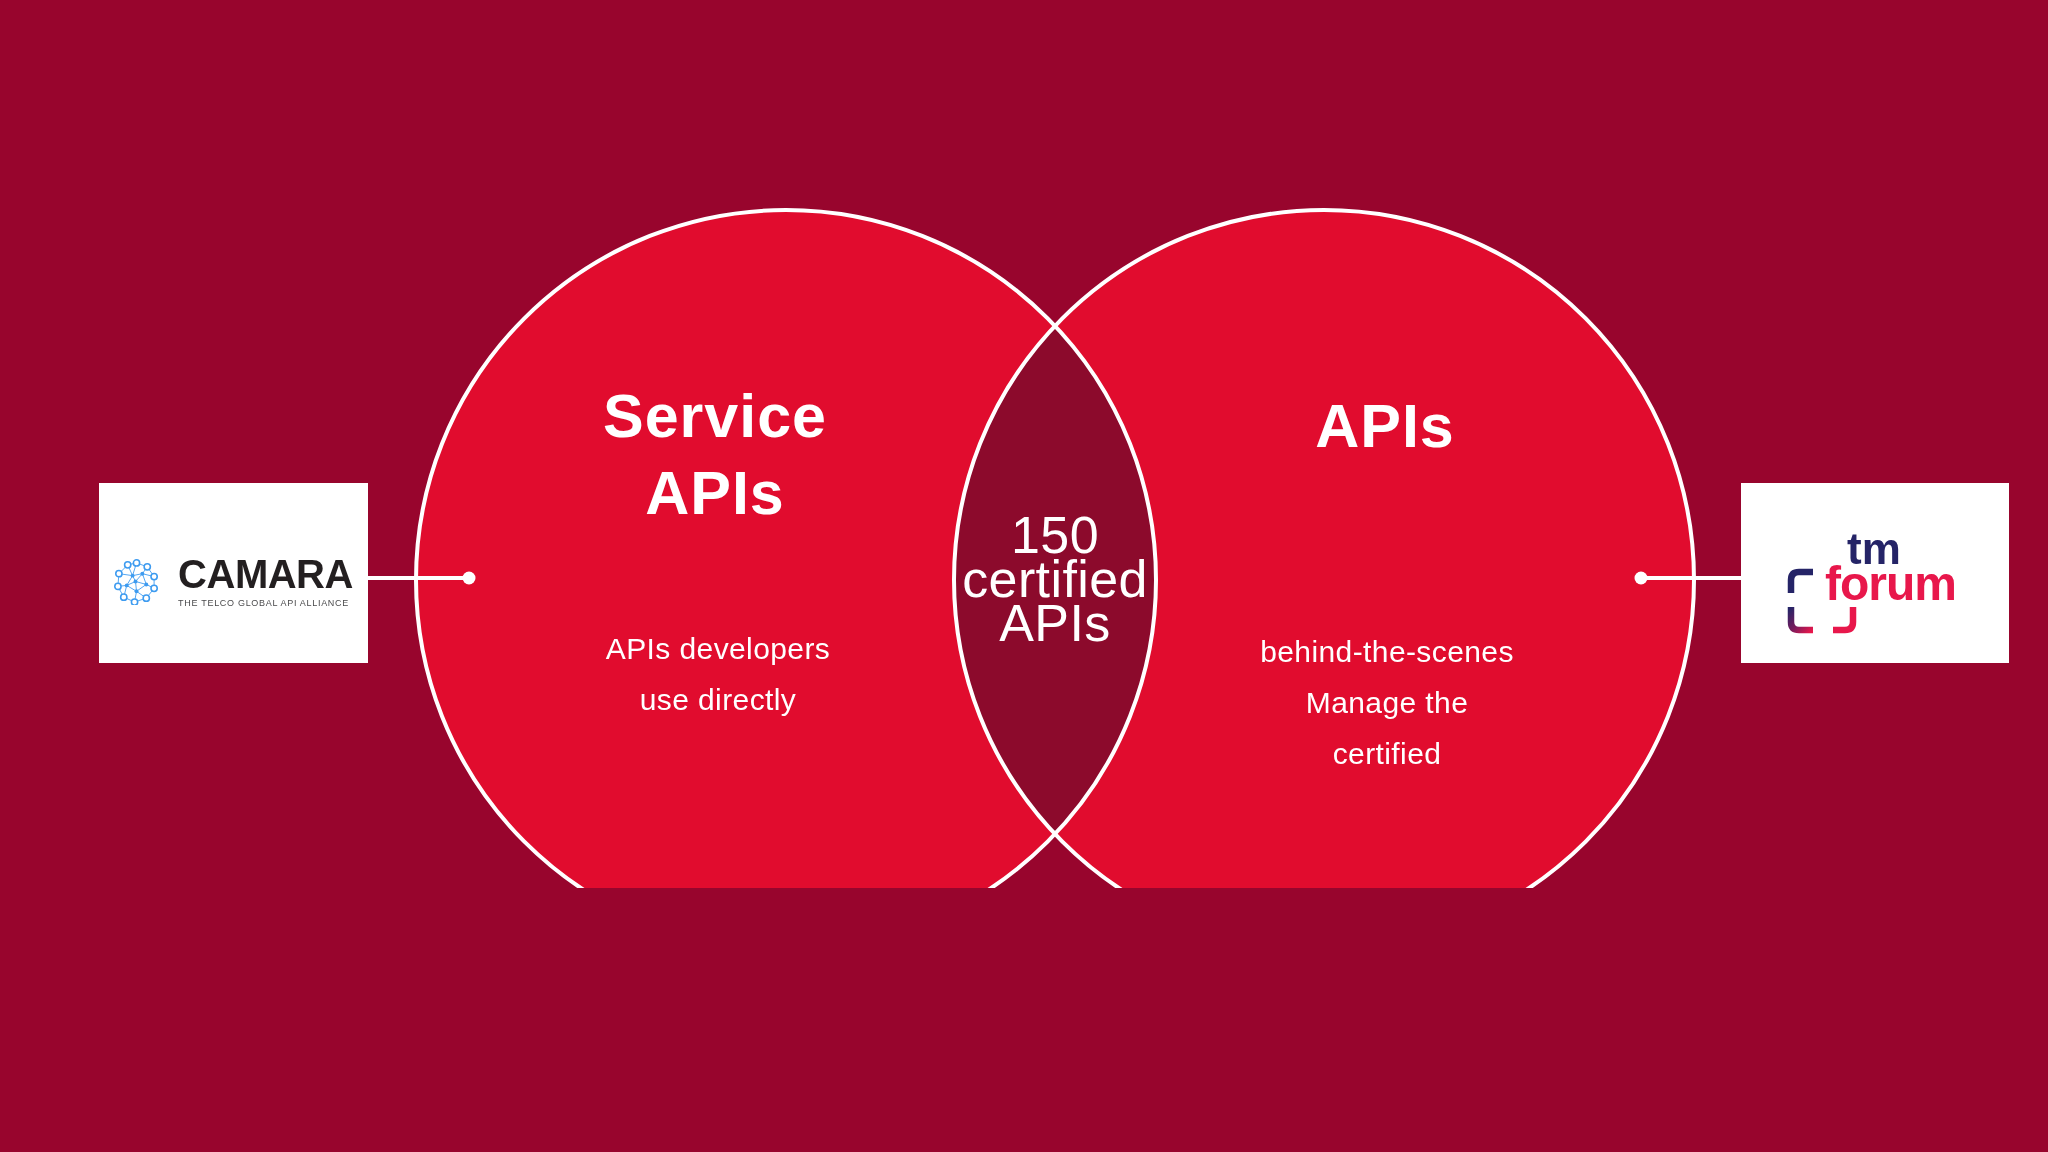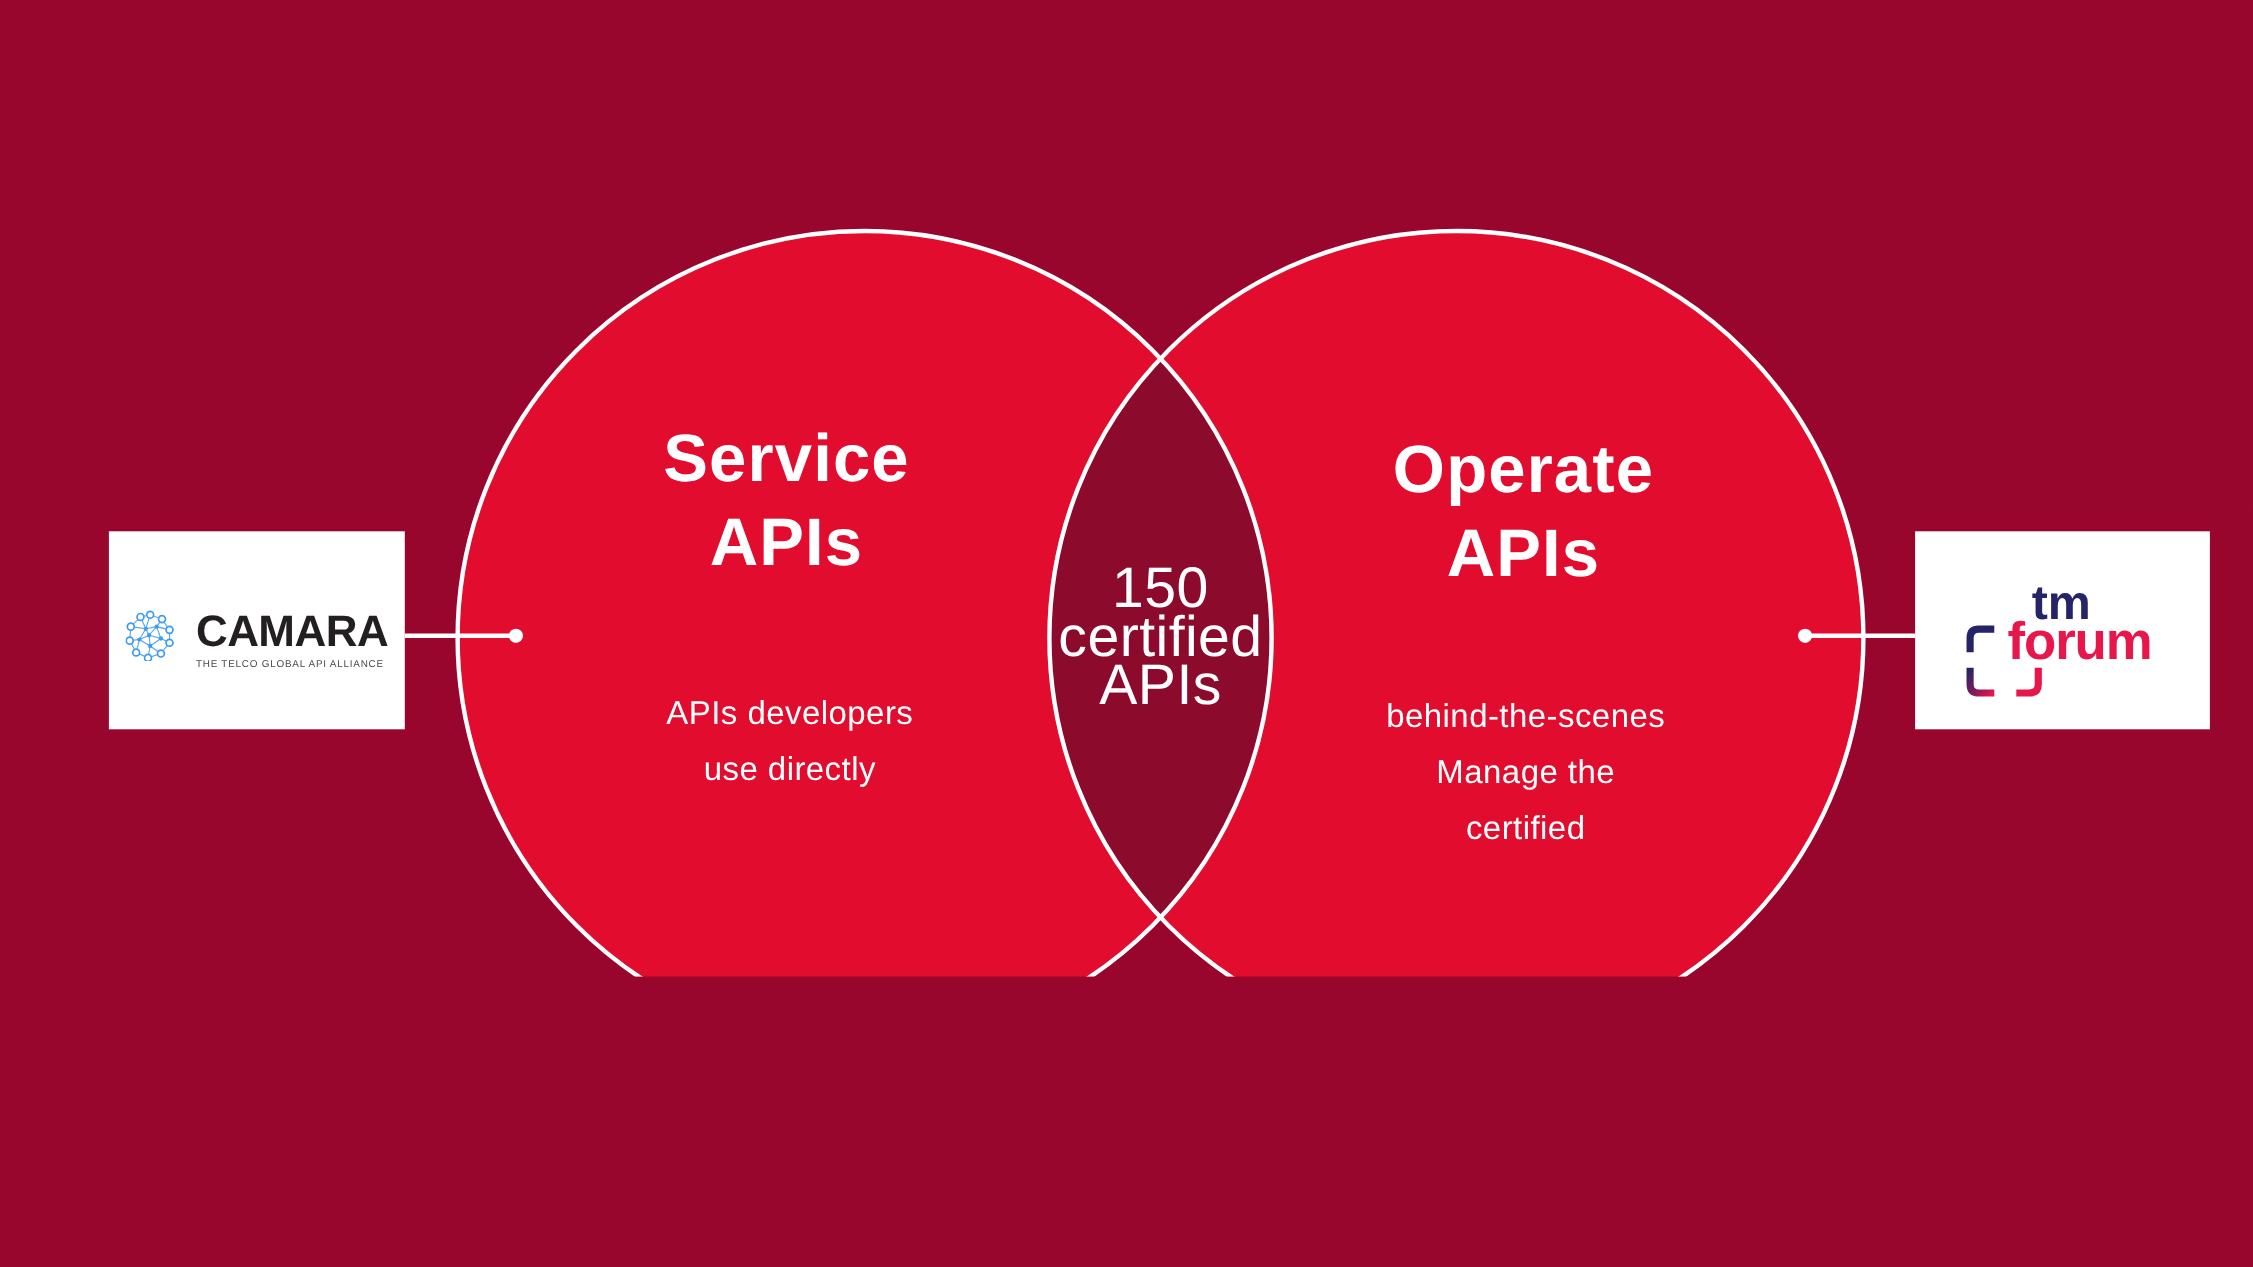--- a/index.html
+++ b/index.html
@@ -22,21 +22,21 @@
   .connector{stroke:var(--outline);stroke-width:4;}
   .dot{fill:var(--outline);}
 
   .overlay{position:absolute;color:var(--text);text-align:center;transform:translateX(-50%);}
   .title{font-size:61px;font-weight:700;line-height:77px;letter-spacing:1px;}
   .body-text{font-size:30px;font-weight:400;line-height:51px;letter-spacing:0.4px;}
   .center-label{font-size:52px;font-weight:400;line-height:44px;letter-spacing:0.4px;}
 
   .card{position:absolute;top:483px;height:180px;background:var(--card-bg);}
   .camara-card{left:68px;width:269px;display:flex;align-items:center;justify-content:center;}
-  .camara-logo{display:flex;align-items:flex-start;gap:19px;padding-top:16px;}
+  .camara-logo{display:flex;align-items:center;gap:19px;padding-top:16px;}
   .cam-link{stroke:var(--camara-icon-blue);stroke-width:1;fill:none;opacity:0.9;}
   .cam-node{fill:#FFFFFF;stroke:var(--camara-icon-blue);stroke-width:1.6;}
   .cam-core{fill:var(--camara-icon-blue);}
   .camara-text{display:flex;flex-direction:column;align-items:flex-start;}
   .camara-word{font-size:40px;font-weight:800;line-height:1;color:var(--camara-wordmark);letter-spacing:-0.5px;}
   .camara-tagline{font-size:9px;font-weight:500;letter-spacing:0.7px;color:var(--camara-tagline);margin-top:4px;white-space:nowrap;}
 
   .tmforum-card{left:1710px;width:268px;}
   .tm-word{position:absolute;left:106px;top:44px;font-size:44px;font-weight:800;line-height:1;color:var(--tm-navy);}
   .forum-word{position:absolute;left:84px;top:77px;font-size:48px;font-weight:800;line-height:1;letter-spacing:-1px;color:var(--tm-crimson);}
@@ -65,21 +65,20 @@
   <div class="overlay title" style="left:684px;top:378px;">
     <div>Service</div>
     <div>APIs</div>
   </div>
   <div class="overlay body-text" style="left:687px;top:623px;">
     <div>APIs developers</div>
     <div>use directly</div>
   </div>
 
   <div class="overlay title" style="left:1354px;top:388px;">
-    <div>Operate</div>
     <div>APIs</div>
   </div>
   <div class="overlay body-text" style="left:1356px;top:626px;">
     <div>behind-the-scenes</div>
     <div>Manage the</div>
     <div>certified</div>
   </div>
 
   <div class="overlay center-label" style="left:1024px;top:513px;">
     <div>150</div>

